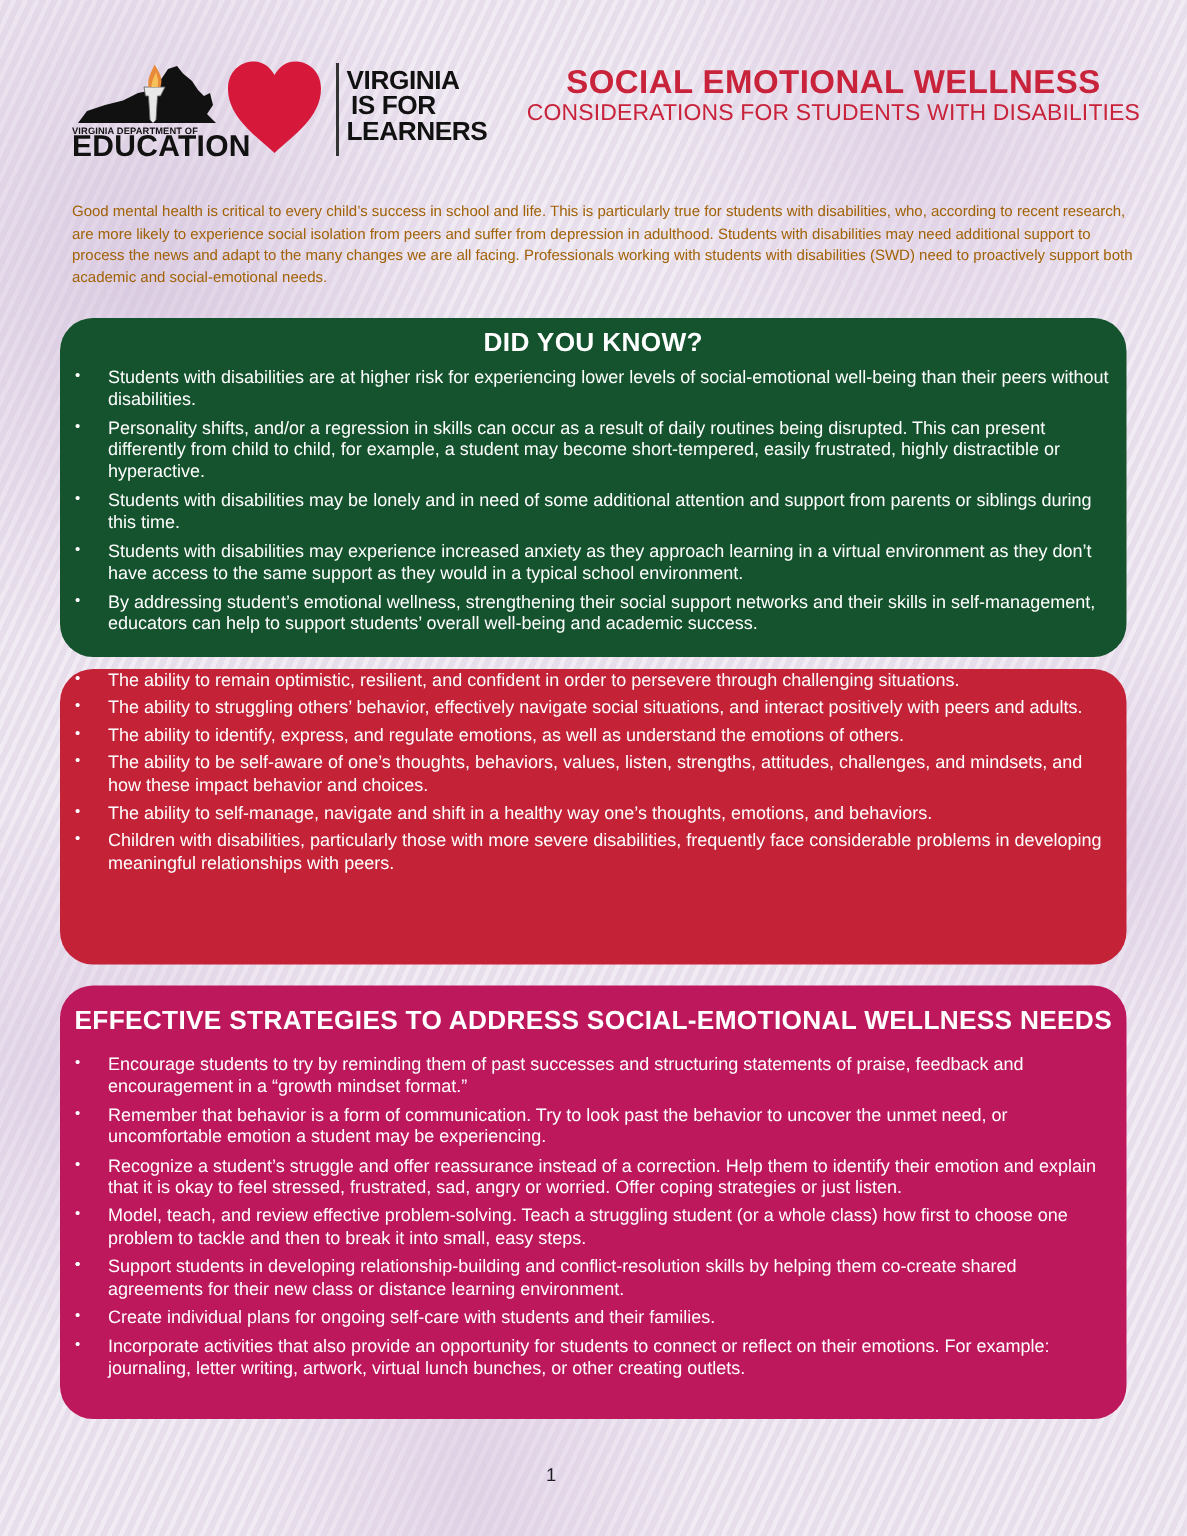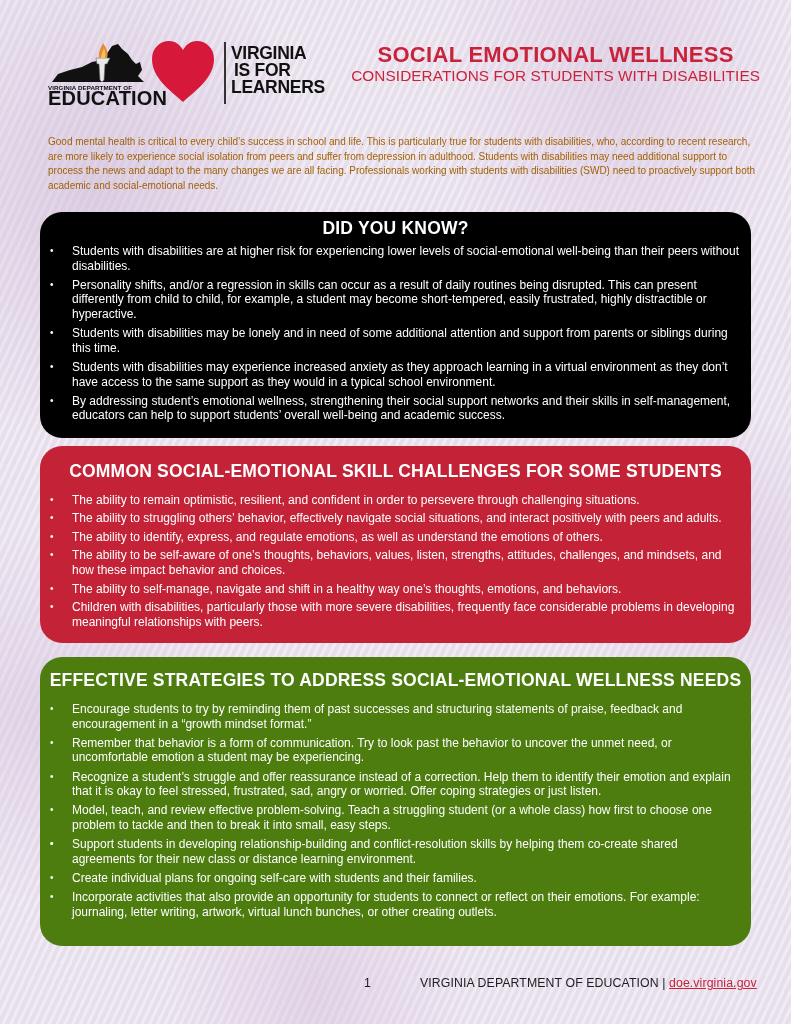--- a/index.html
+++ b/index.html
@@ -54,30 +54,30 @@
   }
   .box ul { list-style: none; }
   .box li {
     position: relative; padding-left: 32px; padding-right: 12px;
     font-size: 12px; line-height: 14.6px; color: #fff;
   }
   .box li .bullet {
     position: absolute; left: 10px; top: 0; font-size: 10px; color: #fff;
   }
 
-  .box-know { top: 212px; height: 226px; background: #000000; }
+  .box-know { top: 212px; height: 226px; background: #14532d; }
   .box-know h2 { font-size: 17.5px; padding-top: 6px; height: 30px; }
   .box-know ul { padding-top: 2px; }
   .box-know li { margin-bottom: 4.6px; }
 
   .box-chal { top: 446px; height: 197px; background: #c32237; }
   .box-chal h2 { font-size: 17.5px; padding-top: 15px; height: 47px; }
   .box-chal li { margin-bottom: 3.9px; }
 
-  .box-strat { top: 657px; height: 289px; background: #4d7c0f; }
+  .box-strat { top: 657px; height: 289px; background: #be185d; }
   .box-strat h2 { font-size: 17.5px; padding-top: 13px; height: 45px; }
   .box-strat li { margin-bottom: 4.6px; }
 
   
   .footer { position: absolute; top: 976px; left: 0; width: 791px; height: 20px; font-size: 12.3px; color: #1c1c22; }
   .page-num { position: absolute; left: 364px; top: 0; }
   .footer-org { position: absolute; left: 420px; top: 0; white-space: nowrap; letter-spacing: 0.1px; }
   .footer-link { color: #c8233a; text-decoration: underline; }
 </style>
 </head>
@@ -120,21 +120,20 @@
   <ul>
       <li><span class="bullet">•</span><span>Students with disabilities are at higher risk for experiencing lower levels of social-emotional well-being than their peers without disabilities.</span></li>
       <li><span class="bullet">•</span><span>Personality shifts, and/or a regression in skills can occur as a result of daily routines being disrupted. This can present differently from child to child, for example, a student may become short-tempered, easily frustrated, highly distractible or hyperactive.</span></li>
       <li><span class="bullet">•</span><span>Students with disabilities may be lonely and in need of some additional attention and support from parents or siblings during this time.</span></li>
       <li><span class="bullet">•</span><span>Students with disabilities may experience increased anxiety as they approach learning in a virtual environment as they don’t have access to the same support as they would in a typical school environment.</span></li>
       <li><span class="bullet">•</span><span>By addressing student’s emotional wellness, strengthening their social support networks and their skills in self-management, educators can help to support students’ overall well-being and academic success.</span></li>
     </ul>
 </section>
 
 <section class="box box-chal">
-  <h2>COMMON SOCIAL-EMOTIONAL SKILL CHALLENGES FOR SOME STUDENTS</h2>
   <ul>
       <li><span class="bullet">•</span><span>The ability to remain optimistic, resilient, and confident in order to persevere through challenging situations.</span></li>
       <li><span class="bullet">•</span><span>The ability to struggling others’ behavior, effectively navigate social situations, and interact positively with peers and adults.</span></li>
       <li><span class="bullet">•</span><span>The ability to identify, express, and regulate emotions, as well as understand the emotions of others.</span></li>
       <li><span class="bullet">•</span><span>The ability to be self-aware of one’s thoughts, behaviors, values, listen, strengths, attitudes, challenges, and mindsets, and how these impact behavior and choices.</span></li>
       <li><span class="bullet">•</span><span>The ability to self-manage, navigate and shift in a healthy way one’s thoughts, emotions, and behaviors.</span></li>
       <li><span class="bullet">•</span><span>Children with disabilities, particularly those with more severe disabilities, frequently face considerable problems in developing meaningful relationships with peers.</span></li>
     </ul>
 </section>
 
@@ -147,16 +146,13 @@
       <li><span class="bullet">•</span><span>Model, teach, and review effective problem-solving. Teach a struggling student (or a whole class) how first to choose one problem to tackle and then to break it into small, easy steps.</span></li>
       <li><span class="bullet">•</span></li>
       <li><span class="bullet">•</span><span>Support students in developing relationship-building and conflict-resolution skills by helping them co-create shared agreements for their new class or distance learning environment.</span></li>
       <li><span class="bullet">•</span><span>Create individual plans for ongoing self-care with students and their families.</span></li>
       <li><span class="bullet">•</span><span>Incorporate activities that also provide an opportunity for students to connect or reflect on their emotions. For example: journaling, letter writing, artwork, virtual lunch bunches, or other creating outlets.</span></li>
     </ul>
 </section>
 
 <div class="footer">
   <span class="page-num">1</span>
-  <span class="footer-org">
-    <span>VIRGINIA DEPARTMENT OF EDUCATION | </span><a class="footer-link">doe.virginia.gov</a>
-  </span>
 </div>
 
 </body></html>

